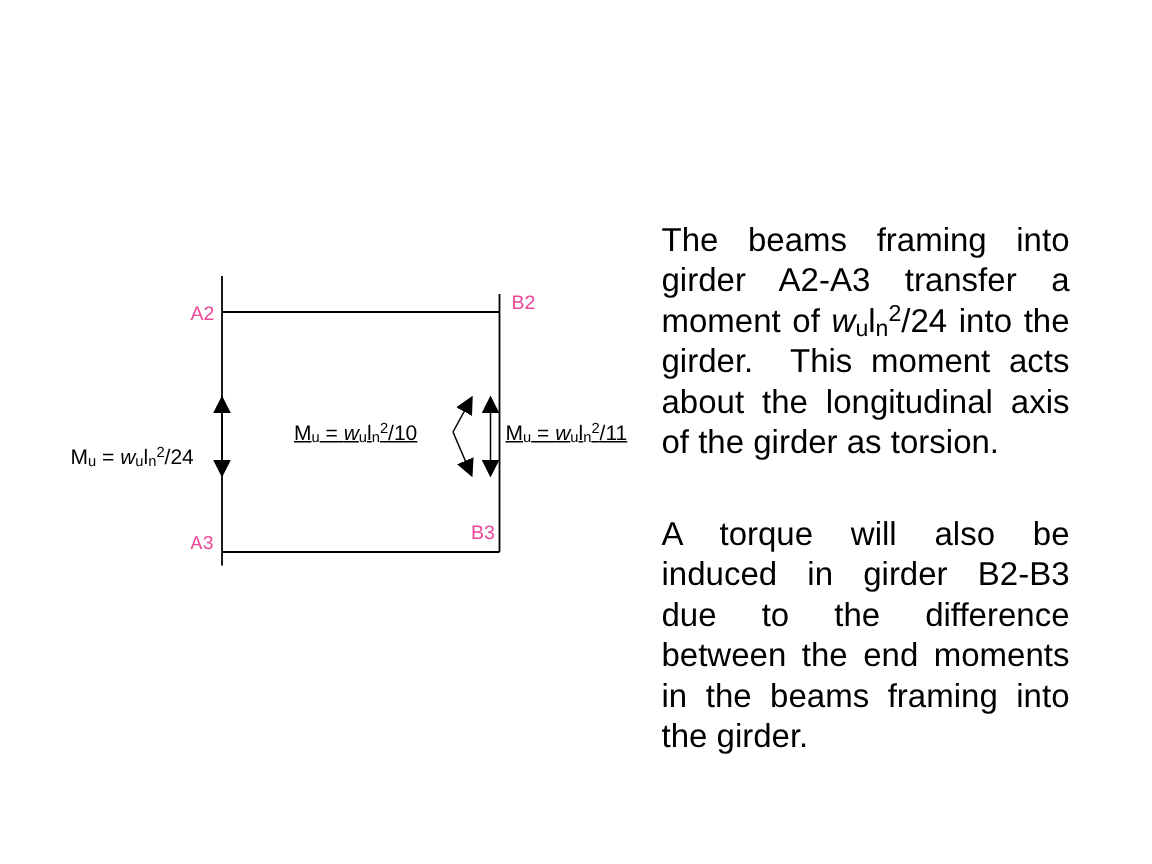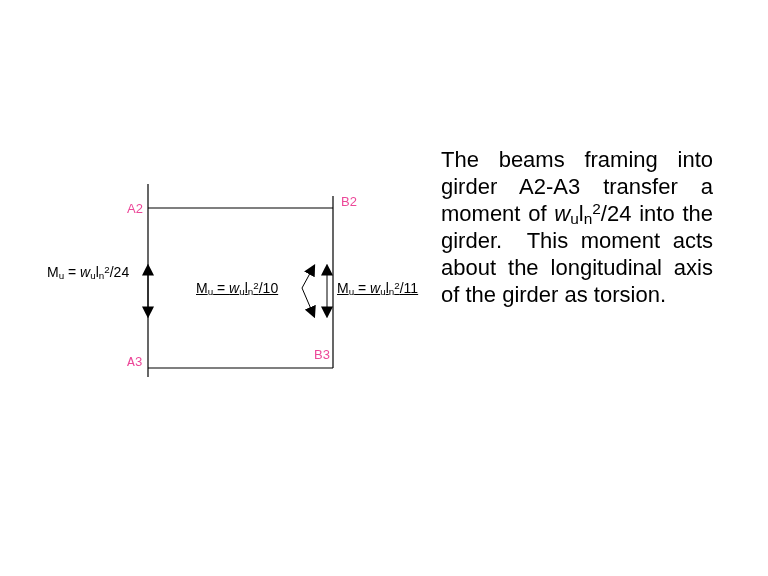--- a/index.html
+++ b/index.html
@@ -93,21 +93,22 @@
 
     <line x1="327" y1="288" x2="327" y2="266" stroke="#000" stroke-width="1" marker-end="url(#ah)"></line>
     <line x1="327" y1="288" x2="327" y2="316" stroke="#000" stroke-width="1" marker-end="url(#ah)"></line>
   </svg>
 
   <div class="node-label" style="left:127px; top:202px;">A2</div>
   <div class="node-label" style="left:314px; top:195px;margin-left:27px;">B2</div>
   <div class="node-label" style="left:127px; top:356px;font-family:Liberation Mono, monospace;">A3</div>
   <div class="node-label" style="left:314px; top:348px;text-align:right;">B3</div>
 
-  <div class="moment-label" style="left:47px; top:264px;"><span>M</span><sub>u</sub><span> = </span><i>w</i><sub>u</sub><span>l</span><sub>n</sub><sup>2</sup><span>/24</span></div>
+  <div class="moment-label" style="left:47px; top:296px;"><span>M</span><sub>u</sub><span> = </span><i>w</i><sub>u</sub><span>l</span><sub>n</sub><sup>2</sup><span>/24</span></div>
   <div class="moment-label" style="left:196px; top:280px;text-decoration:underline;"><span>M</span><sub>u</sub><span> = </span><i>w</i><sub>u</sub><span>l</span><sub>n</sub><sup>2</sup><span>/10</span></div>
   <div class="moment-label" style="left:337px; top:280px;text-decoration:underline;"><span>M</span><sub>u</sub><span> = </span><i>w</i><sub>u</sub><span>l</span><sub>n</sub><sup>2</sup><span>/11</span></div>
 
   <div class="text-col">
     <p><span>The beams framing into girder A2-A3 transfer a moment of </span><span><i>w</i><sub>u</sub><span>l</span><sub>n</sub><sup>2</sup><span>/24</span></span><span> into the girder.&nbsp; This moment acts about the longitudinal axis of the girder as torsion.</span></p>
+    <p>A torque will also be induced in girder B2-B3 due to the difference between the end moments in the beams framing into the girder.</p>
   </div>
 
 </div>
 
 </body></html>

